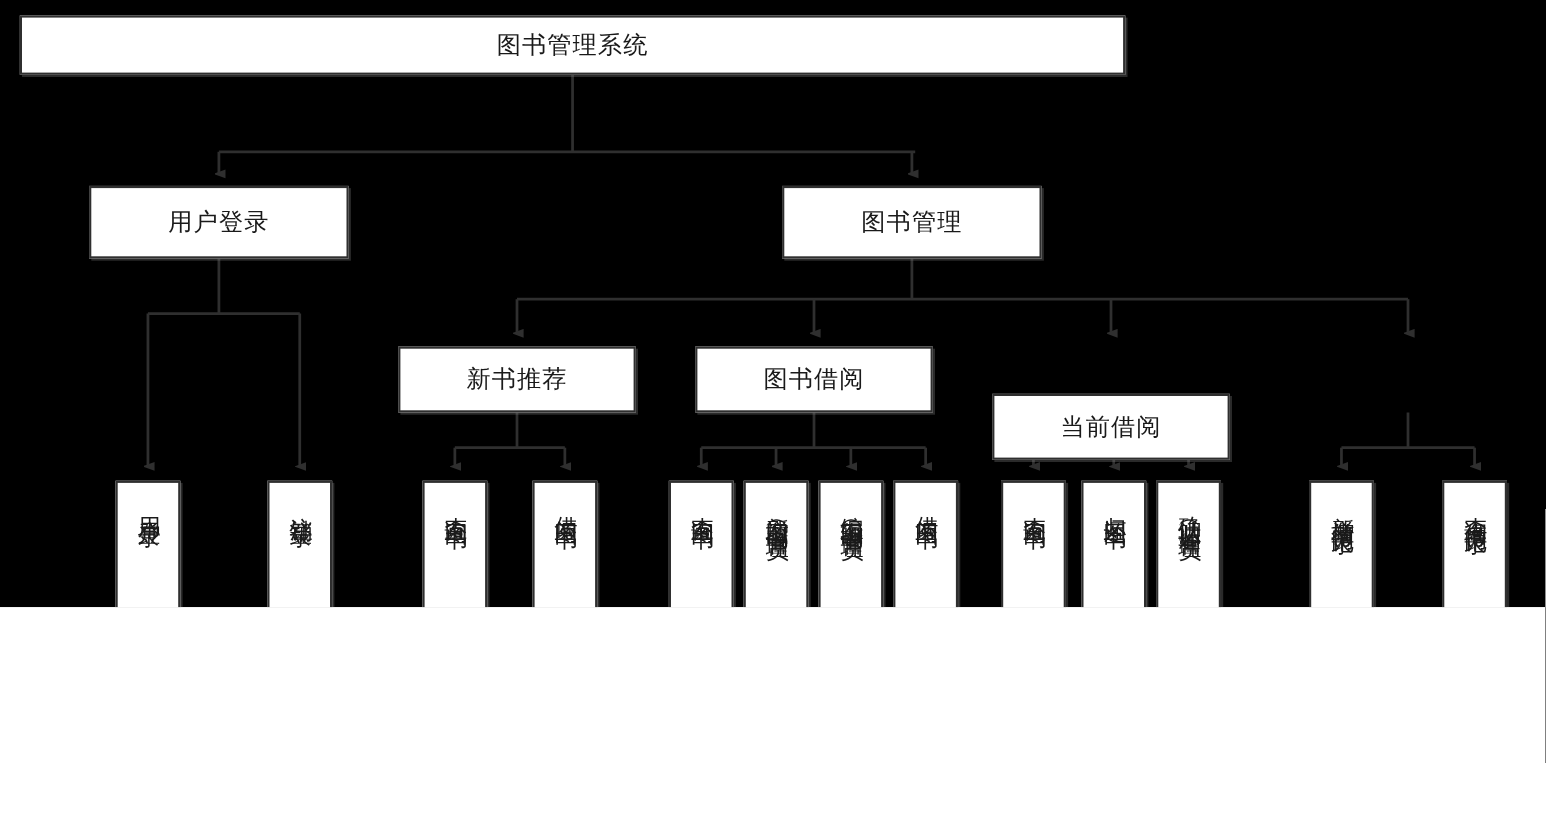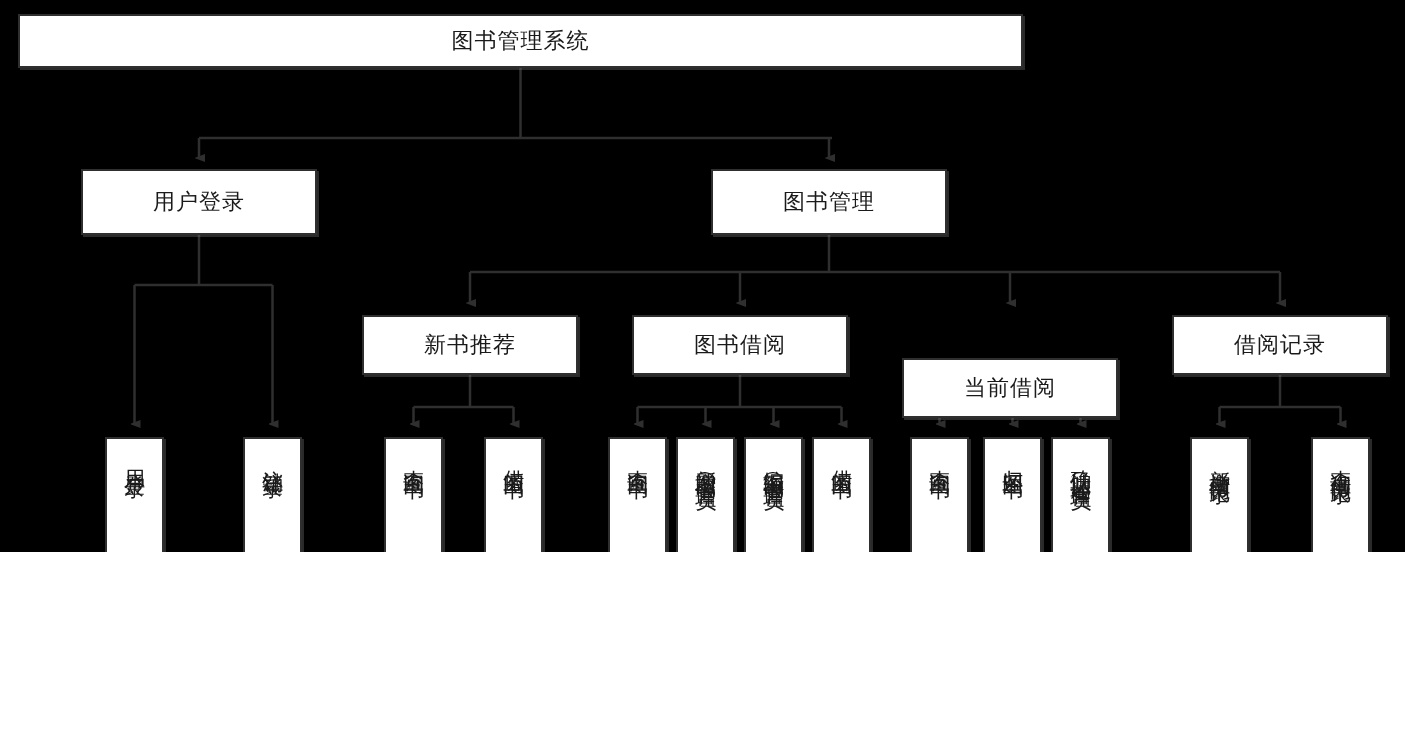--- a/index.html
+++ b/index.html
@@ -136,23 +136,20 @@
 
   <div class="node horizontal" style="left:632px; top:315px; width:216px; height:60px;">
     <span class="label">图书借阅</span>
   </div>
   <div class="node horizontal" style="left:362px; top:315px; width:216px; height:60px;">
     <span class="label">新书推荐</span>
   </div>
   <div class="node horizontal" style="left:902px; top:315px; width:216px; height:60px;margin-top:43px;">
     <span class="label">当前借阅</span>
   </div>
-  <div class="node horizontal" style="left:1172px; top:315px; width:216px; height:60px;">
-    <span class="label">借阅记录</span>
-  </div>
 
   <div class="node vertical" style="left:105px; top:437px; width:59px; height:299px;">
     <span class="label">用户登录</span>
   </div>
   <div class="node vertical" style="left:243px; top:437px; width:59px; height:299px;">
     <span class="label">注销登录</span>
   </div>
 
   <div class="node vertical" style="left:384px; top:437px; width:59px; height:299px;">
     <span class="label">查询图书</span>

